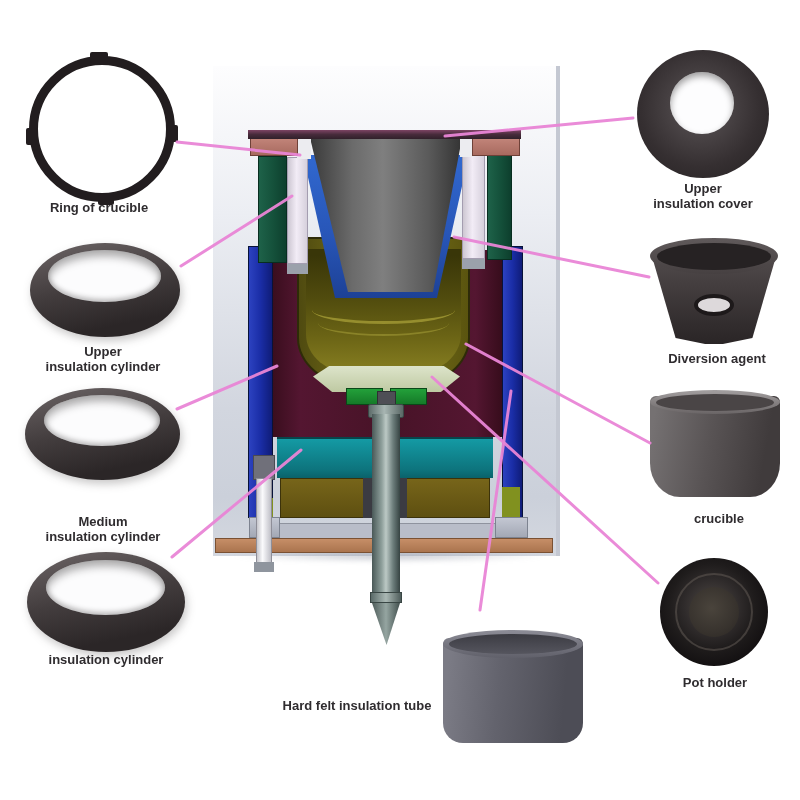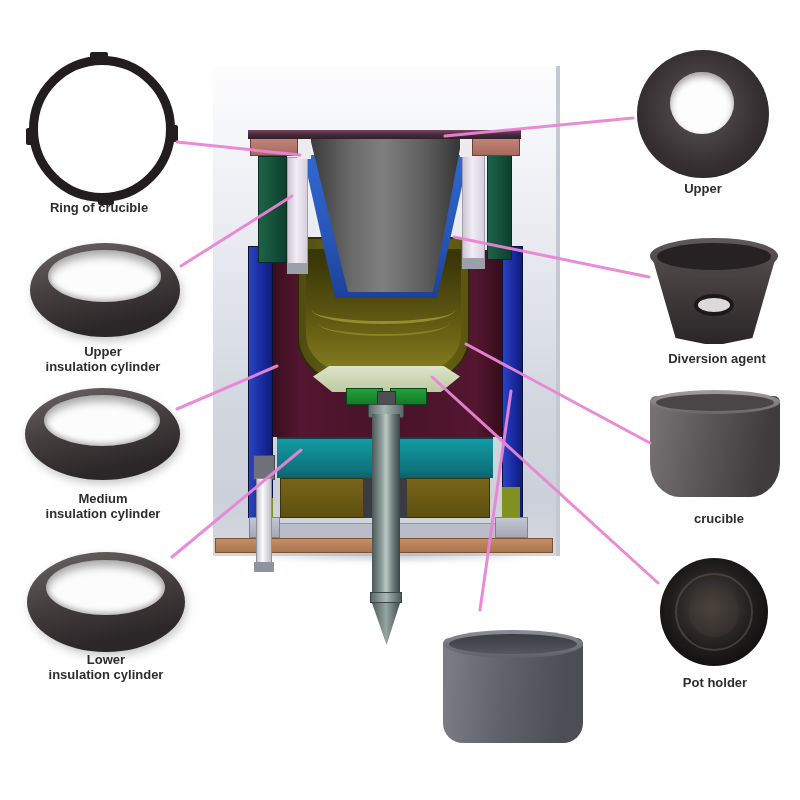--- a/index.html
+++ b/index.html
@@ -205,38 +205,38 @@
     <div class="cyl-hole"></div>
   </div>
   <div class="cap" style="left:13px;top:344px;width:180px;">
     <span class="cl">Upper</span>
     <span class="cl">insulation cylinder</span>
   </div>
 
   <div class="abs ph-cyl ph-cyl-medium">
     <div class="cyl-hole"></div>
   </div>
-  <div class="cap" style="left:13px;top:491px;width:180px;">
+  <div class="cap" style="left:13px;top:514px;width:180px;">
     <span class="cl">Medium</span>
     <span class="cl">insulation cylinder</span>
   </div>
 
   <div class="abs ph-cyl ph-cyl-lower">
     <div class="cyl-hole"></div>
   </div>
   <div class="cap" style="left:16px;top:652px;width:180px;">
-    <span class="cl">Lower</span>
     <span class="cl">insulation cylinder</span>
   </div>
 
   <div class="abs ph-cover">
     <div class="cover-hole"></div>
   </div>
   <div class="cap" style="left:613px;top:181px;width:180px;">
     <span class="cl">Upper</span>
+    <span class="cl">insulation cover</span>
   </div>
 
   <div class="abs ph-diversion">
     <div class="cup-body"></div>
     <div class="cup-rim"></div>
     <div class="cup-rim-inner"></div>
     <div class="cup-hole"></div>
   </div>
   <div class="cap" style="left:627px;top:351px;width:180px;">
     <span class="cl">Diversion agent</span>
@@ -256,20 +256,23 @@
     <div class="pot-center"></div>
   </div>
   <div class="cap" style="left:625px;top:675px;width:180px;">
     <span class="cl">Pot holder</span>
   </div>
 
   <div class="abs ph-tube">
     <div class="tube-body"></div>
     <div class="tube-rim"></div>
     <div class="tube-rim-inner"></div>
+  </div>
+  <div class="cap" style="left:257px;top:698px;width:200px;">
+    <span class="cl">Hard felt insulation tube</span>
   </div>
 
   <svg class="connectors" width="800" height="800" viewBox="0 0 800 800">
     <line x1="177" y1="142" x2="300" y2="155"></line>
     <line x1="181" y1="266" x2="292" y2="196"></line>
     <line x1="177" y1="409" x2="277" y2="366"></line>
     <line x1="172" y1="557" x2="301" y2="450"></line>
     <line x1="633" y1="118" x2="445" y2="136"></line>
     <line x1="649" y1="277" x2="454" y2="237"></line>
     <line x1="650" y1="443" x2="466" y2="344"></line>

